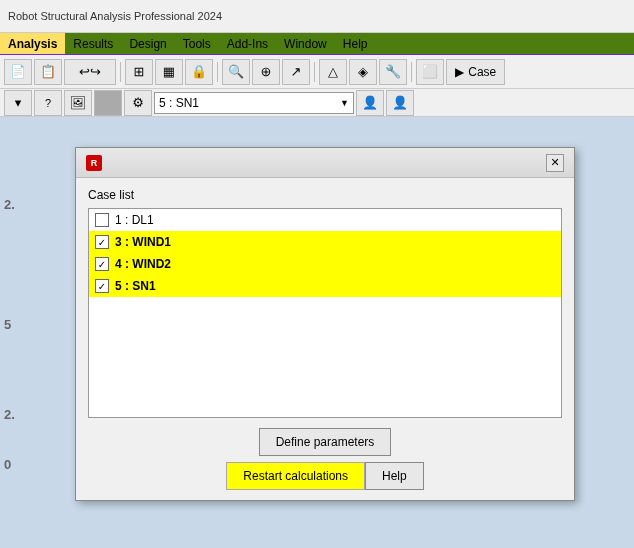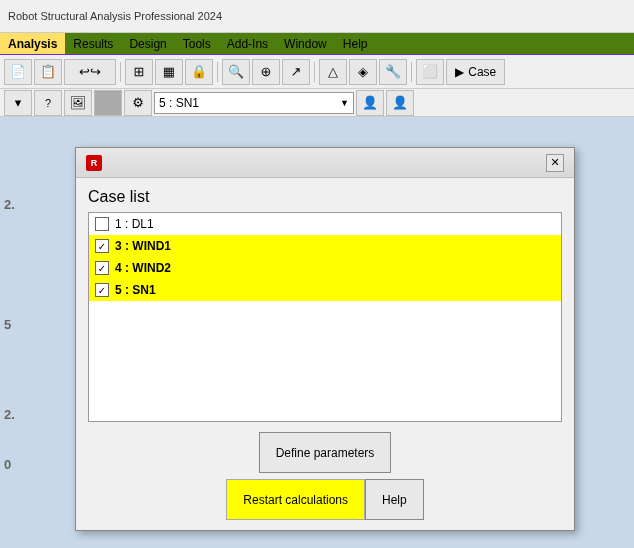--- a/index.html
+++ b/index.html
@@ -167,21 +167,21 @@
       align-items: center;
       justify-content: center;
       font-size: 11px;
     }
 
     .dialog-body {
       padding: 10px 12px;
     }
 
     .case-list-label {
-      font-size: 16px;
+      font-size: 12px;
       margin-bottom: 6px;
     }
 
     .case-list-box {
       width: 100%;
       height: 210px;
       background: white;
       border: 1px solid #999;
       overflow-y: auto;
     }
@@ -231,21 +231,21 @@
       margin-top: 10px;
     }
     .btn-row-2 {
       display: flex;
       justify-content: center;
       gap: 0;
       margin-top: 6px;
     }
 
     .dialog-btn {
-      height: 41px;
+      height: 28px;
       padding: 0 16px;
       background: #e8e8e8;
       border: 1px solid #888;
       cursor: pointer;
       font-size: 12px;
       display: flex;
       align-items: center;
       justify-content: center;
     }
     .dialog-btn.highlight {

